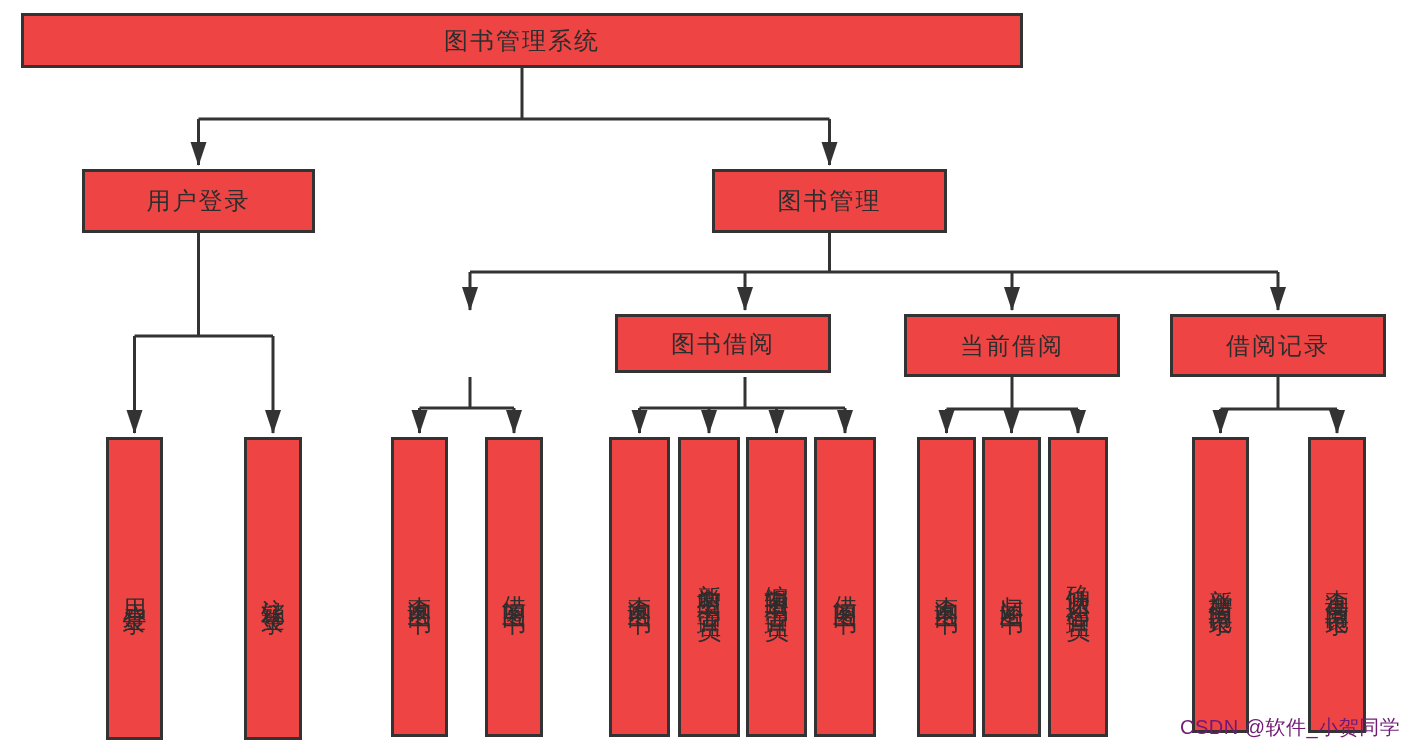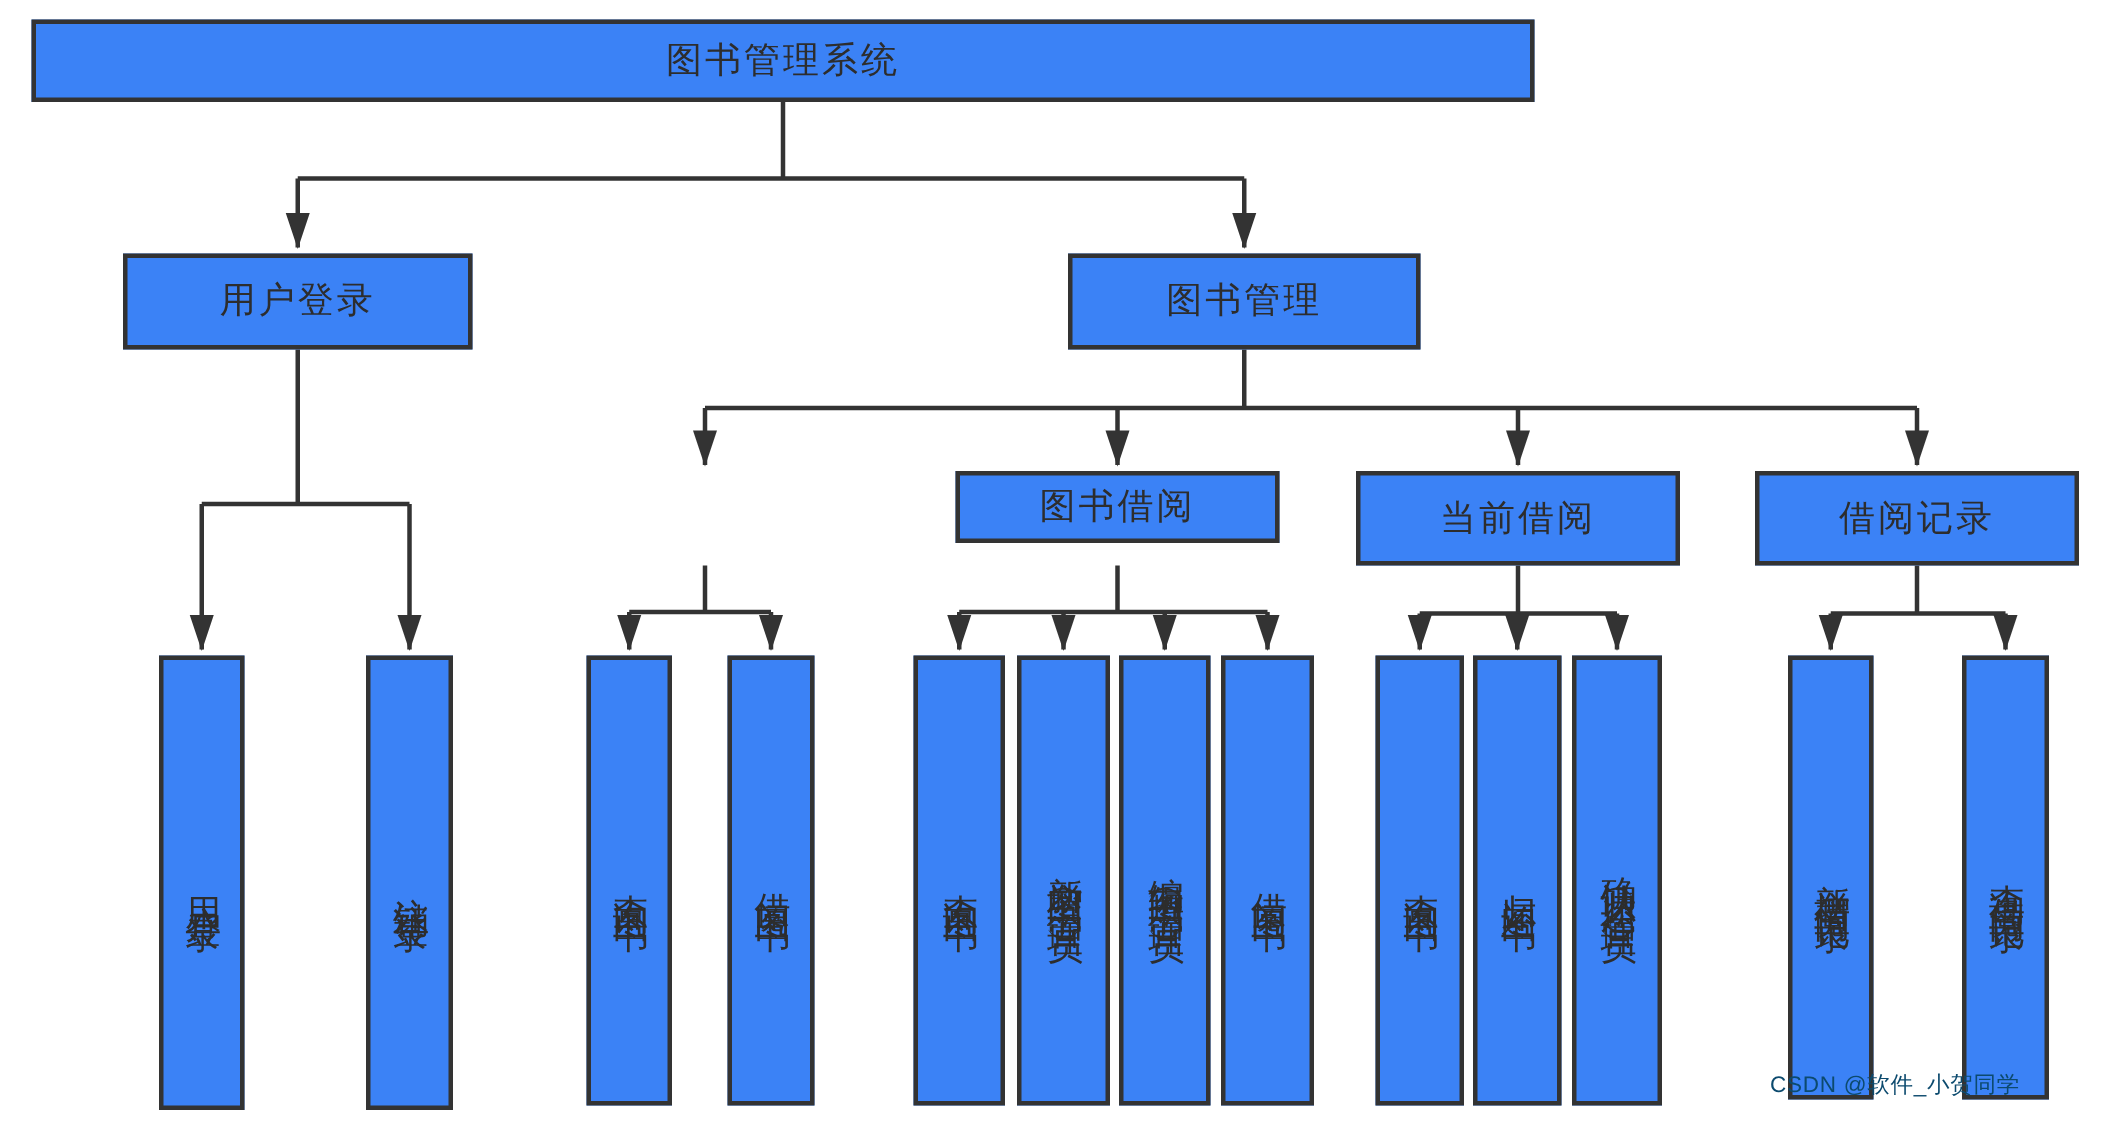--- a/index.html
+++ b/index.html
@@ -9,21 +9,21 @@
     background:#ffffff;
     font-family:"Liberation Sans","DejaVu Sans",sans-serif;
     color:#2d2d2d;
     overflow:hidden;
   }
   #wires{position:absolute;left:0;top:0;width:1405px;height:747px;z-index:1;}
   .box{
     position:absolute;
     box-sizing:border-box;
     border:3px solid #333333;
-    background:#3b82f6;
+    background:#ef4444;
     display:flex;
     align-items:center;
     justify-content:center;
     z-index:2;
   }
   .hlbl{
     font-size:24px;
     letter-spacing:2px;
     line-height:1;
     white-space:nowrap;
@@ -35,43 +35,43 @@
     line-height:1;
     white-space:nowrap;
   }
   
   .r0{left:21px;top:13px;width:1002px;height:55px;}
   
   .a0{left:82px;top:169px;width:233px;height:64px;}
   .a1{left:712px;top:169px;width:235px;height:64px;text-align:right;}
   
   .b0{left:362px;top:314px;width:216px;height:63px;}
-  .b1{left:637px;top:314px;width:216px;height:48px;}
+  .b1{left:615px;top:314px;width:216px;height:59px;}
   .b2{left:904px;top:314px;width:216px;height:63px;}
   .b3{left:1170px;top:314px;width:216px;height:63px;}
   
   .c0{left:106px;top:437px;width:57px;height:303px;}
   .c1{left:244px;top:437px;width:58px;height:303px;}
   .c2{left:391px;top:437px;width:57px;height:300px;}
   .c3{left:485px;top:437px;width:58px;height:300px;}
   .c4{left:609px;top:437px;width:61px;height:300px;}
   .c5{left:678px;top:437px;width:62px;height:300px;}
   .c6{left:746px;top:437px;width:61px;height:300px;}
   .c7{left:814px;top:437px;width:62px;height:300px;}
   .c8{left:917px;top:437px;width:59px;height:300px;}
   .c9{left:982px;top:437px;width:59px;height:300px;}
   .c10{left:1048px;top:437px;width:60px;height:300px;}
   .c11{left:1192px;top:437px;width:57px;height:296px;}
   .c12{left:1308px;top:437px;width:58px;height:296px;}
   #watermark{
     position:absolute;
     left:1180px;top:714px;
     z-index:5;
-    font-size:15px;
-    color:#0c4a6e;
+    font-size:20px;
+    color:#701a75;
     letter-spacing:0.5px;
     white-space:nowrap;
   }
   path.wire{stroke:#333333;stroke-width:3;fill:none;}
 </style>
 </head>
 <body>
 
 <div id="stage">
 

